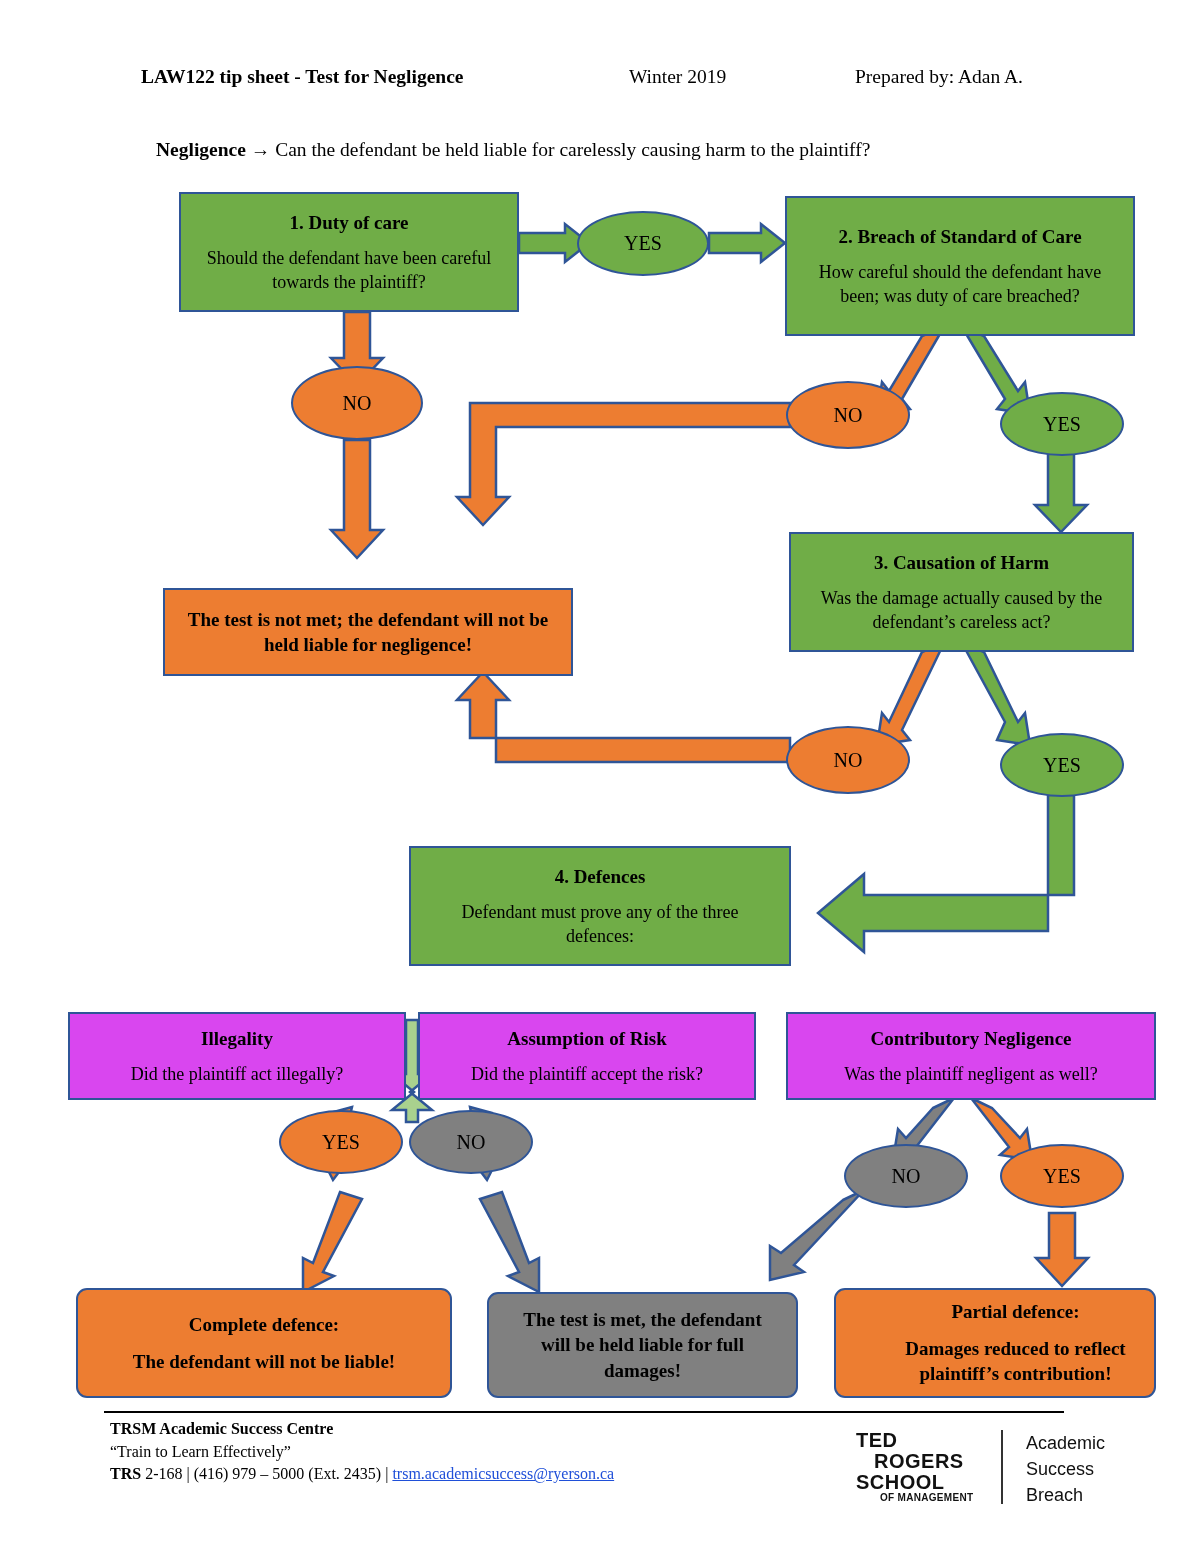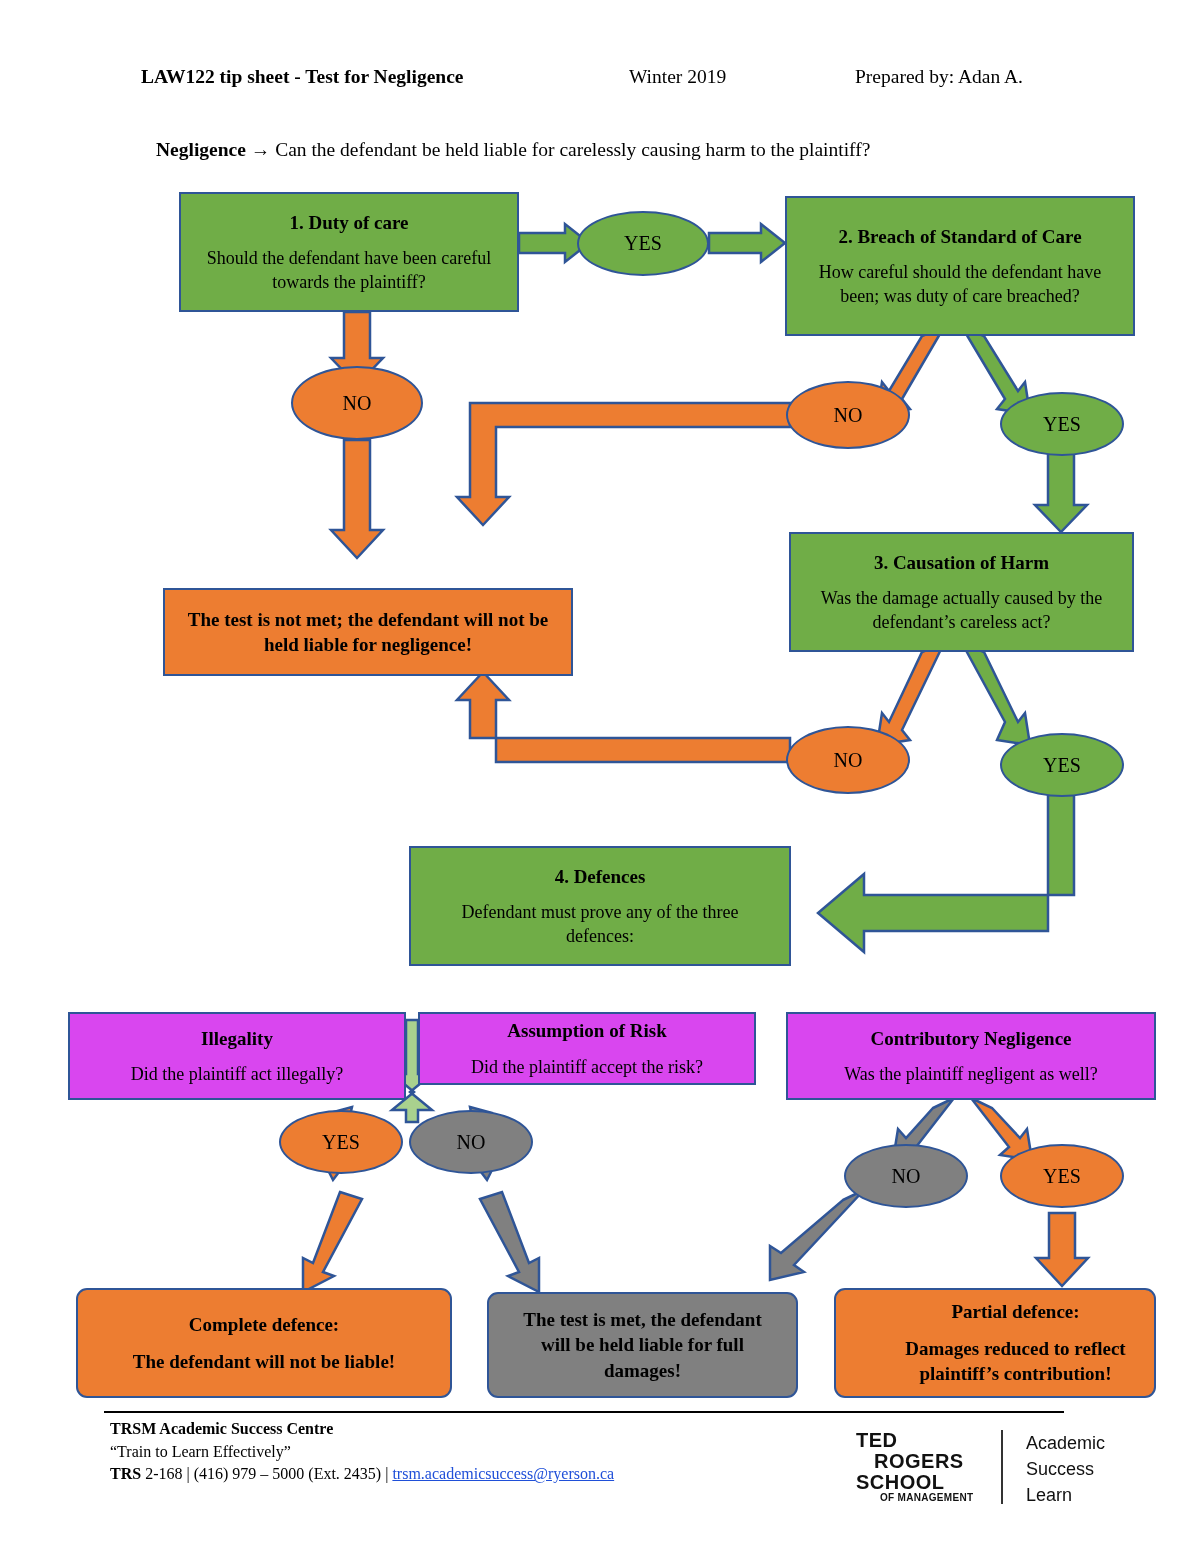--- a/index.html
+++ b/index.html
@@ -175,21 +175,21 @@
   <div class="node orange" style="left:163px;top:588px;width:410px;height:88px;">
     <div class="ttl" style="width:385px;">The test is not met; the defendant will not be held liable for negligence!</div>
   </div>
 
   <div class="node lgreen" style="left:68px;top:1012px;width:338px;height:88px;">
     <div class="ttl">Illegality</div>
     <div class="sp"></div>
     <div class="sub">Did the plaintiff act illegally?</div>
   </div>
 
-  <div class="node lgreen" style="left:418px;top:1012px;width:338px;height:73px;text-align:center;">
+  <div class="node lgreen" style="left:418px;top:1012px;width:338px;height:88px;text-align:center;">
     <div class="ttl">Assumption of Risk</div>
     <div class="sp"></div>
     <div class="sub">Did the plaintiff accept the risk?</div>
   </div>
 
   <div class="node lgreen" style="left:786px;top:1012px;width:370px;height:88px;">
     <div class="ttl">Contributory Negligence</div>
     <div class="sp"></div>
     <div class="sub">Was the plaintiff negligent as well?</div>
   </div>
@@ -235,17 +235,17 @@
 
   <div class="logo">
     <div class="trs l1">TED</div>
     <div class="trs l2">ROGERS</div>
     <div class="trs l3">SCHOOL</div>
     <div class="trs l4">OF MANAGEMENT</div>
     <div class="divider"></div>
     <div class="asc">
       <div>Academic</div>
       <div>Success</div>
-      <div>Learn</div>
+      <div>Breach</div>
     </div>
   </div>
 
 </div>
 
 </body></html>

